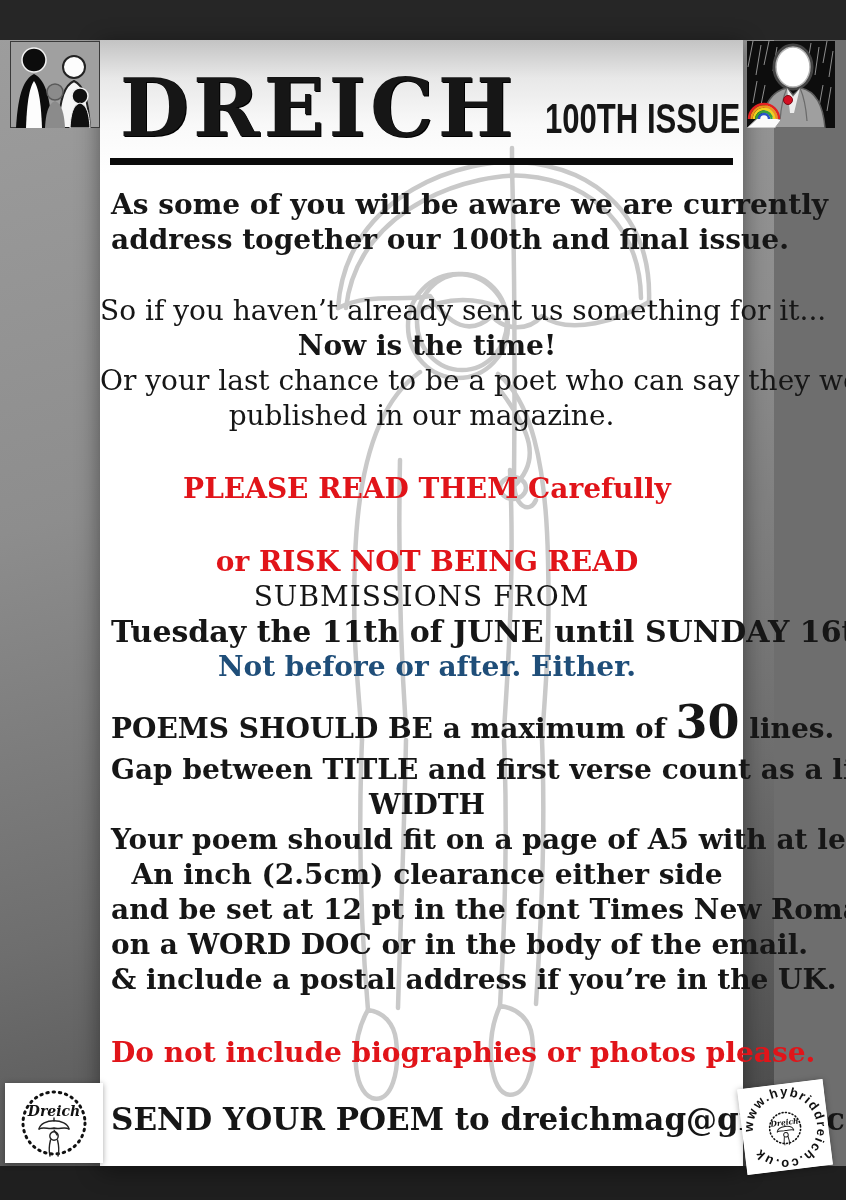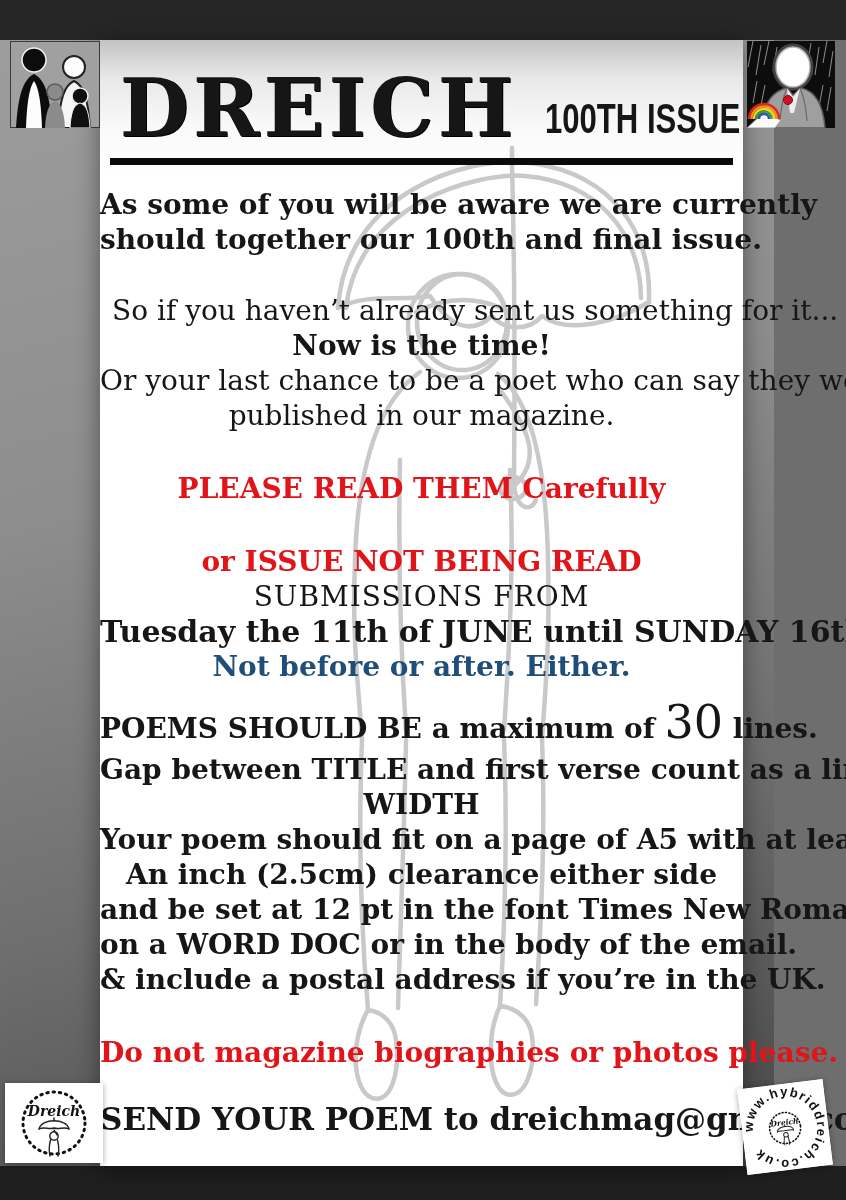--- a/index.html
+++ b/index.html
@@ -16,31 +16,31 @@
   .content{position:relative;}
   .title-row{display:flex;align-items:baseline;justify-content:center;gap:28px;
     width:fit-content;margin:30px auto 0;padding:0 10px 12px;border-bottom:7px solid #0a0a0a;}
   .title{font-family:"DejaVu Serif",serif;font-weight:700;font-size:80px;line-height:.95;
     letter-spacing:4px;text-shadow:1px 1px 0 #000;}
   .subtitle-wrap{display:inline-block;width:178px;height:34px;position:relative;}
   .subtitle{position:absolute;left:0;bottom:0;display:inline-block;white-space:nowrap;
     font-family:"Liberation Sans",sans-serif;font-weight:700;font-size:42px;line-height:.8;
     letter-spacing:0;transform:scaleX(.74);transform-origin:0 100%;}
   .ln{font-size:28px;line-height:35px;white-space:nowrap;}
-  .b{font-weight:700;}
+  .b{font-weight:700;padding-left:11px;}
   .red{color:#e11419;margin-top:38px;}
   .blue{color:#1f4e79;}
   .u{text-decoration-thickness:3px;text-underline-offset:5px;}
   .subm{letter-spacing:1px;}
   .dates{font-size:30px;}
   .send{font-size:31px;}
-  .big30{font-size:46px;font-weight:400;line-height:30px;}
+  .big30{font-size:46px;font-weight:700;line-height:30px;}
   .poems{line-height:46px;}
   .mt-a{margin-top:22px;}
-  .mt-b{margin-top:36px;padding-left:12px;}
+  .mt-b{margin-top:36px;}
   .mt-c{margin-top:22px;}
   .mt-d{margin-top:32px;}
   .logo-tl{position:absolute;left:10px;top:41px;width:90px;height:87px;}
   .logo-tr{position:absolute;left:747px;top:41px;width:88px;height:87px;}
   .logo-bl{position:absolute;left:5px;top:1083px;width:98px;height:80px;background:#fff;
     box-shadow:0 1px 6px rgba(0,0,0,.35);}
   .logo-br{position:absolute;left:742px;top:1084px;width:86px;height:86px;background:#fff;
     transform:rotate(-7deg);box-shadow:0 1px 6px rgba(0,0,0,.35);}
 </style>
 </head>
@@ -78,41 +78,41 @@
 
     <div class="content">
       <div class="title-row">
         <span class="title">DREICH</span>
         <span class="subtitle-wrap">
             <span class="subtitle">100TH ISSUE</span>
           </span>
       </div>
 
       <div class="ln b mt-a">As some of you will be aware we are currently</div>
-      <div class="ln b">should together our 100th and final issue.</div>
+      <div class="ln b">address together our 100th and final issue.</div>
 
       <div class="ln mt-b">So if you haven’t already sent us something for it...</div>
       <div class="ln b">Now is the time!</div>
       <div class="ln">Or your last chance to be a poet who can say they were</div>
       <div class="ln">published in our magazine.</div>
       <div class="ln b red">PLEASE READ THEM Carefully</div>
-      <div class="ln b red">or ISSUE NOT BEING READ</div>
+      <div class="ln b red">or RISK NOT BEING READ</div>
       <div class="ln subm">SUBMISSIONS FROM</div>
       <div class="ln b dates">Tuesday the 11th of JUNE until SUNDAY 16th June</div>
       <div class="ln b blue">Not before or after. Either.</div>
 
       <div class="ln b poems mt-c"><span>POEMS SHOULD BE a maximum of </span><span class="big30">30</span><span> lines.</span></div>
       <div class="ln b">Gap between TITLE and first verse count as a line.</div>
       <div class="ln b u">WIDTH</div>
       <div class="ln b">Your poem should fit on a page of A5  with at least</div>
       <div class="ln b">An inch (2.5cm) clearance either side</div>
       <div class="ln b">and be set at 12 pt in the font Times New Roman</div>
       <div class="ln b">on a WORD DOC or in the body of the email.</div>
       <div class="ln b">&amp; include a postal address if you’re in the UK.</div>
-      <div class="ln b red">Do not magazine biographies or photos please.</div>
+      <div class="ln b red">Do not include biographies or photos please.</div>
 
       <div class="ln b send mt-d">SEND YOUR POEM to dreichmag@gmail.com</div>
     </div>
   </div>
 
   <div class="logo-tl">
     <svg width="90" height="87" viewBox="0 0 90 87">
       <rect x="0" y="0" width="90" height="87" fill="#a0a0a0" stroke="#3a3a3a" stroke-width="2"></rect>
       <circle cx="24" cy="19" r="12" fill="#0c0c0c" stroke="#f3f3f3" stroke-width="1.5"></circle>
       <path d="M6,87 C8,52 14,38 24,33 C34,38 40,52 42,87 Z" fill="#0c0c0c"></path>

